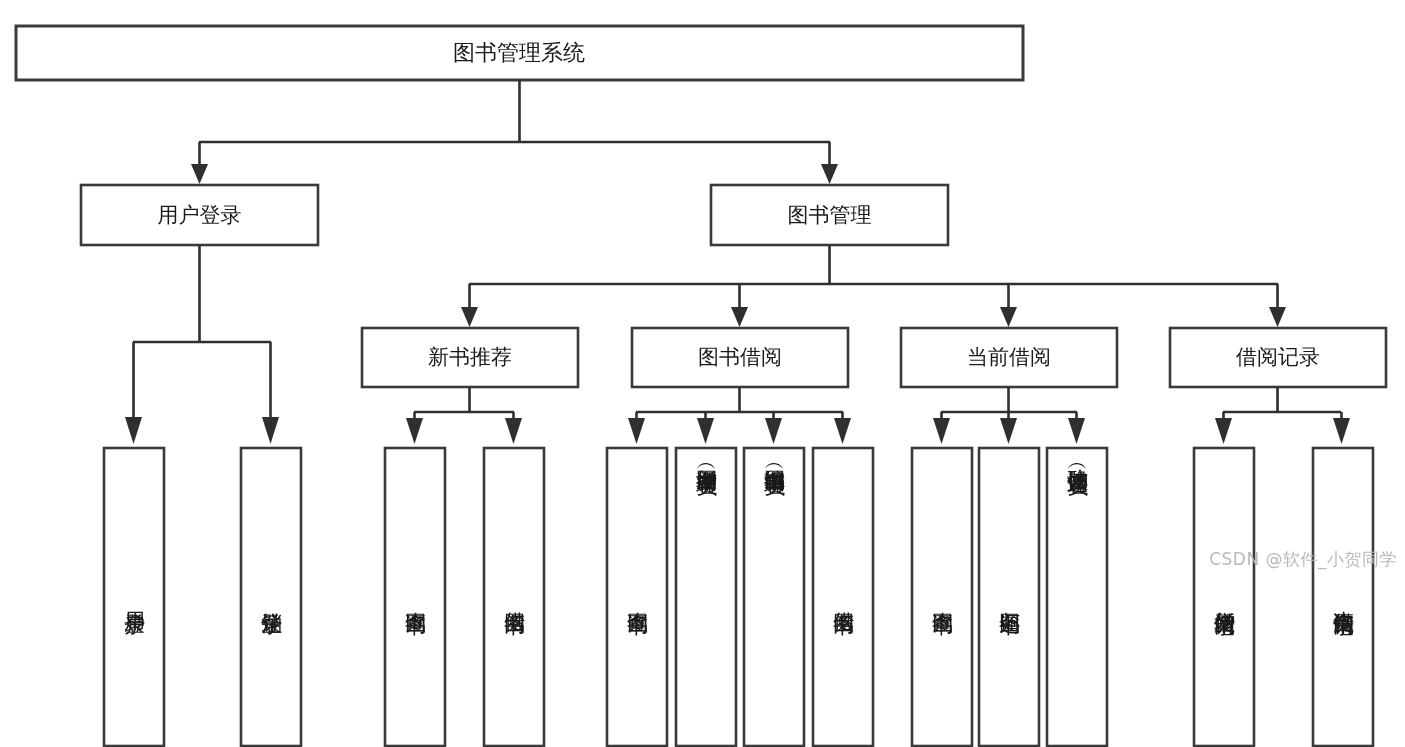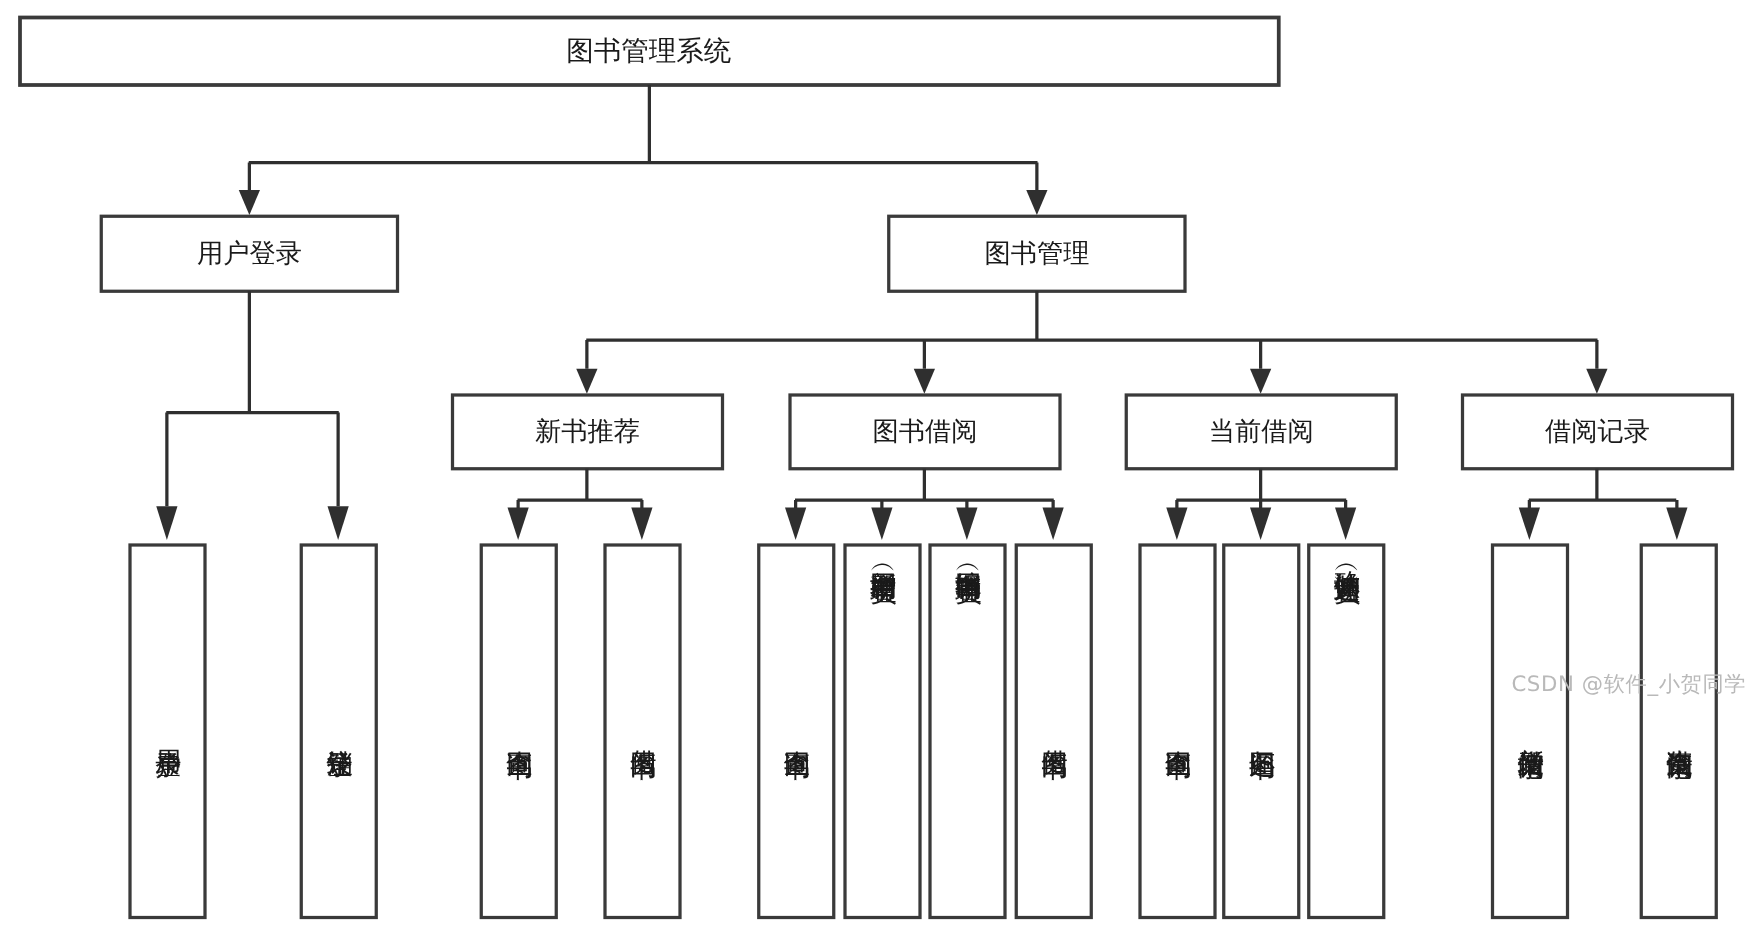--- a/index.html
+++ b/index.html
@@ -10,21 +10,21 @@
   body {
     width: 1405px;
     height: 747px;
     font-family: "DejaVu Sans", "Liberation Sans", sans-serif;
     overflow: hidden;
     position: relative;
   }
   #diagram-root {
     position: absolute;
     left: 0;
-    top: 0;
+    top: 12px;
     width: 1405px;
     height: 563px;
   }
   svg.tree {
     display: block;
     width: 1405px;
     height: 747px;
   }
   .node-box {
     fill: #ffffff;

